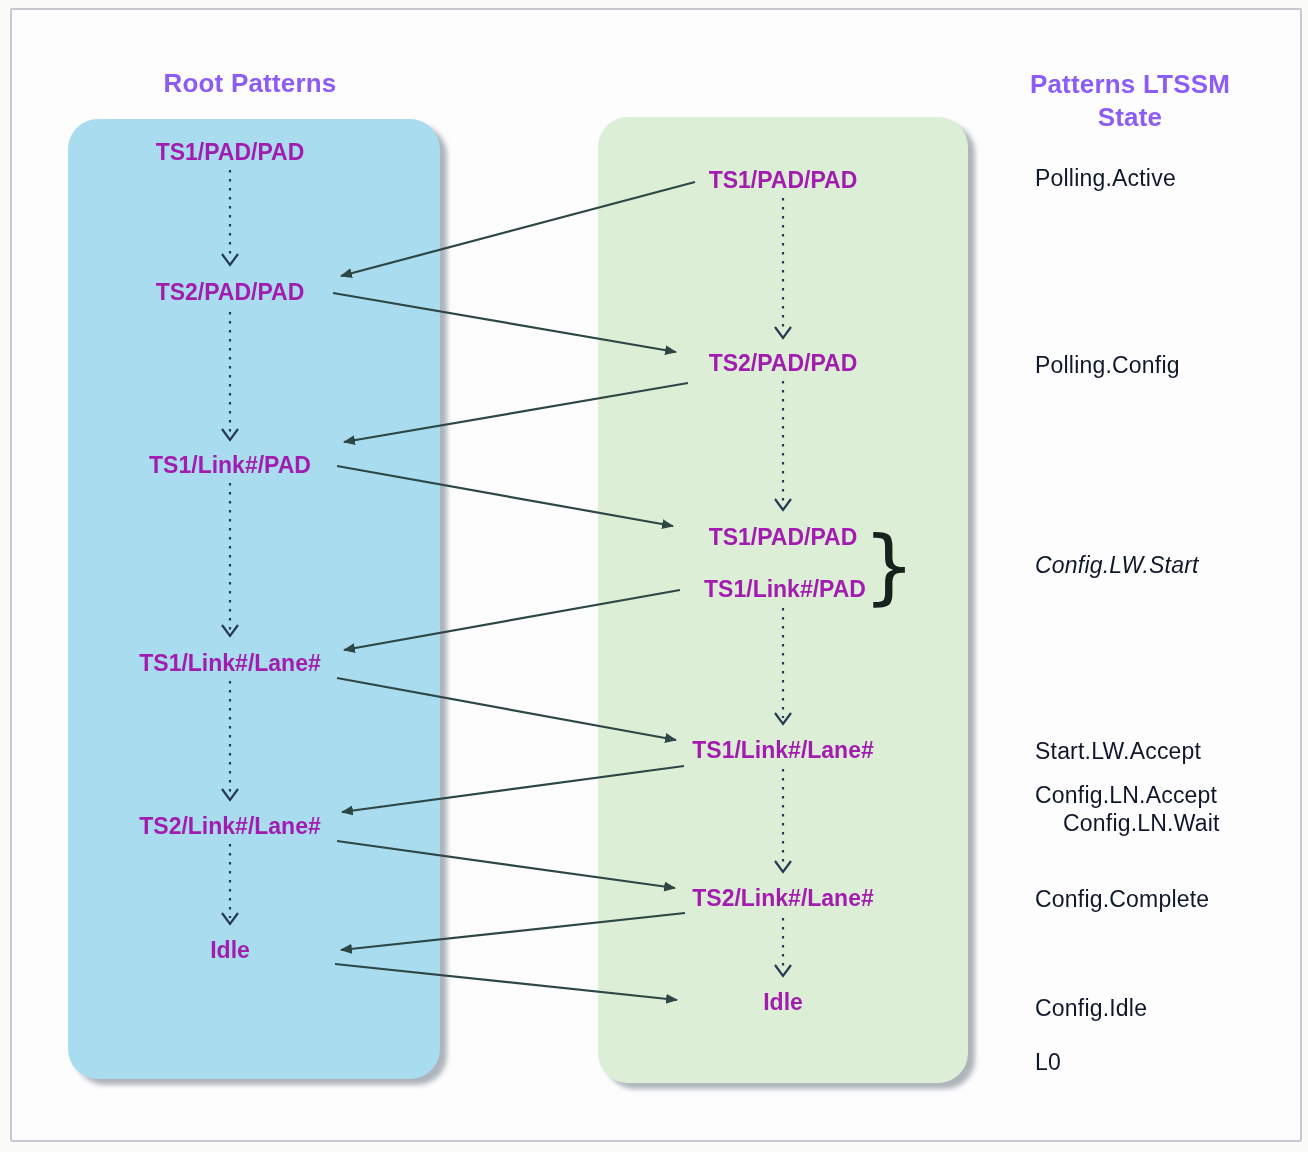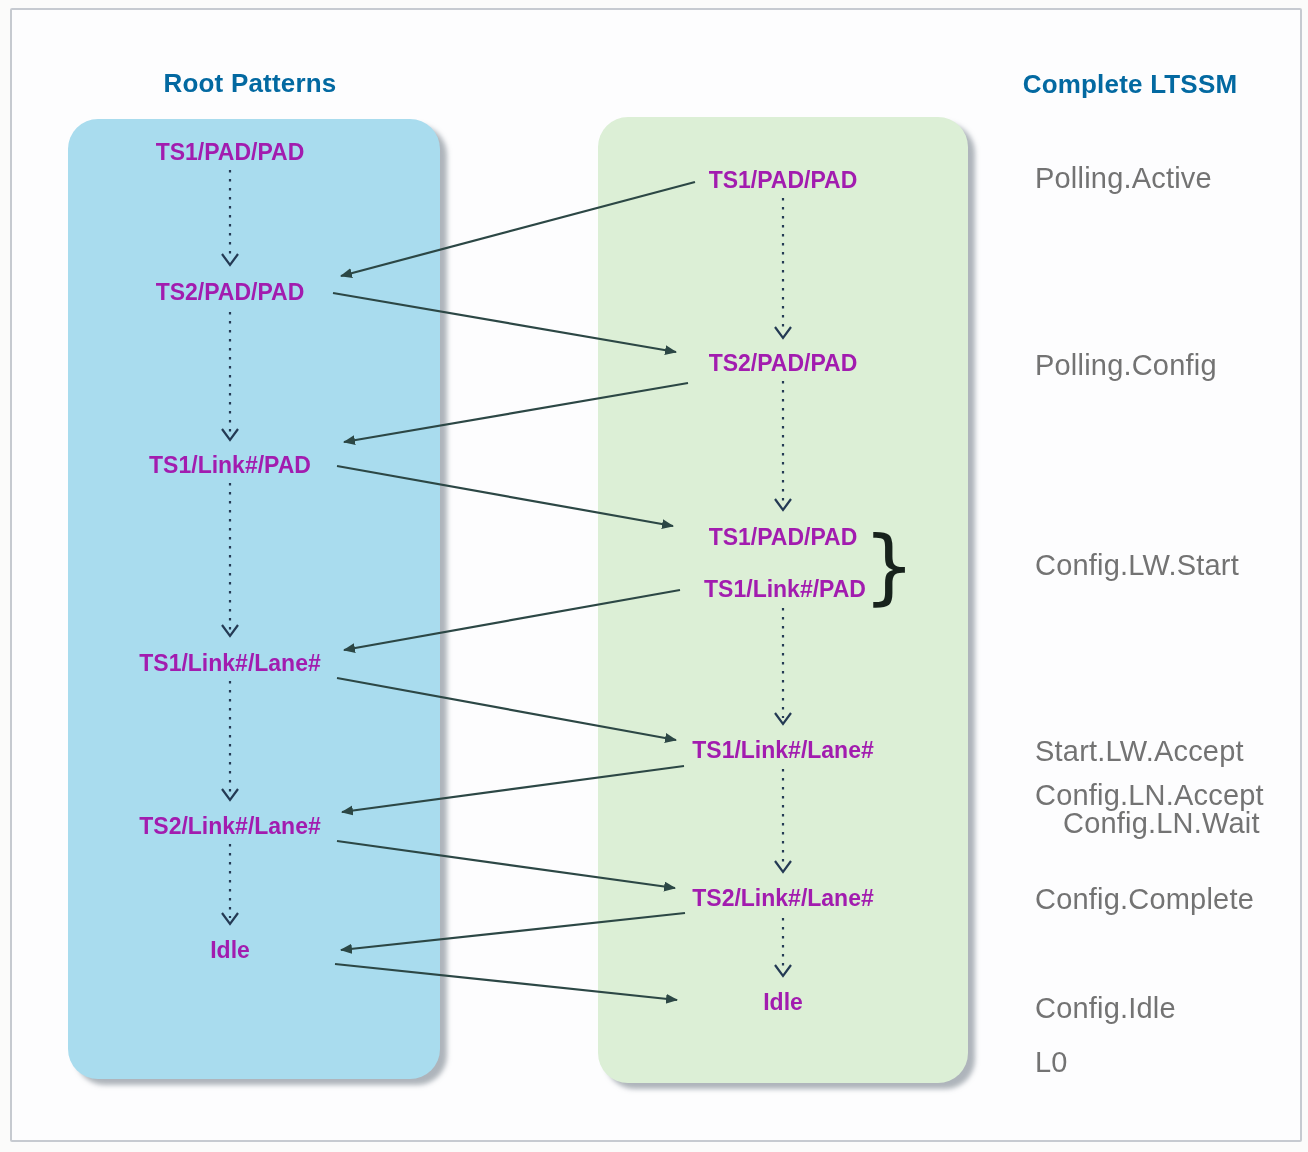--- a/index.html
+++ b/index.html
@@ -17,33 +17,33 @@
     left:68px;top:119px;width:372px;height:960px;
     background:#a9dcee;
     box-shadow:7px 6px 5px rgba(110,120,132,.55);
   }
   .ep-panel{
     left:598px;top:117px;width:370px;height:966px;
     background:#dcefd6;
     box-shadow:7px 6px 5px rgba(110,120,132,.55);
   }
   .col-title{
-    position:absolute;font-weight:bold;font-size:26px;color:#0369a1;
+    position:absolute;font-weight:bold;font-size:26px;color:#8b5cf6;
     text-align:center;letter-spacing:.2px;
   }
   .root-title{left:110px;top:68px;width:280px;}
   .ep-title{left:623px;top:68px;width:320px;}
   .ltssm-title{left:1008px;top:68px;width:244px;line-height:33px;}
   .node{
     position:absolute;transform:translate(-50%,-50%);
     white-space:nowrap;font-weight:bold;font-size:23px;color:#a21caf;
   }
   .state{
     position:absolute;transform:translate(0,-50%);
-    white-space:nowrap;font-weight:400;font-size:29px;color:#737373;
+    white-space:nowrap;font-weight:400;font-size:23px;color:#0f172a;
     letter-spacing:.2px;
   }
   .brace{
     position:absolute;transform:translate(-50%,-50%);
     font-size:82px;font-weight:400;color:#17221c;line-height:1;
     font-family:"DejaVu Sans",sans-serif;
   }
   svg.edges{position:absolute;left:0;top:0;pointer-events:none;}
 </style>
 </head>
@@ -51,21 +51,22 @@
 
 <div class="canvas">
 
   <div class="frame"></div>
 
   <div class="panel root-panel"></div>
   <div class="panel ep-panel"></div>
 
   <div class="col-title root-title">Root Patterns</div>
   <div class="col-title ltssm-title">
-    <div>Complete LTSSM</div>
+    <div>Patterns LTSSM</div>
+    <div>State</div>
   </div>
 
   <svg class="edges" id="edge-layer" width="1308" height="1152" viewBox="0 0 1308 1152">
     <defs>
       <marker id="tri" markerUnits="userSpaceOnUse" markerWidth="14" markerHeight="12" refX="11" refY="5" orient="auto">
         <path d="M0,0 L12,5 L0,10 Z" fill="#2c4745"></path>
       </marker>
     </defs>
     <g id="edge-group">
         <line x1="230" y1="170" x2="230" y2="259" stroke="#243a54" stroke-width="2.2" stroke-dasharray="2.5 6.5"></line>
@@ -110,21 +111,21 @@
       <div class="node" style="left: 230px; top: 950px;">Idle</div>
       <div class="node" style="left: 783px; top: 180px;">TS1/PAD/PAD</div>
       <div class="node" style="left: 783px; top: 363px;">TS2/PAD/PAD</div>
       <div class="node" style="left: 783px; top: 537px;">TS1/PAD/PAD</div>
       <div class="node" style="left: 785px; top: 589px;">TS1/Link#/PAD</div>
       <div class="node" style="left: 783px; top: 750px;">TS1/Link#/Lane#</div>
       <div class="node" style="left: 783px; top: 898px;">TS2/Link#/Lane#</div>
       <div class="node" style="left: 783px; top: 1002px;">Idle</div>
       <div class="state" style="left: 1035px; top: 178px;">Polling.Active</div>
       <div class="state" style="left: 1035px; top: 365px;">Polling.Config</div>
-      <div class="state" style="left: 1035px; top: 565px;">Config.LW.Start</div>
+      <div class="state" style="left: 1035px; top: 565px; font-style: italic;">Config.LW.Start</div>
       <div class="state" style="left: 1035px; top: 751px;">Start.LW.Accept</div>
       <div class="state" style="left: 1035px; top: 823px; margin-left: 28px;">Config.LN.Wait</div>
       <div class="state" style="left: 1035px; top: 795px;">Config.LN.Accept</div>
       <div class="state" style="left: 1035px; top: 899px;">Config.Complete</div>
       <div class="state" style="left: 1035px; top: 1000px; margin-top: 8px;">Config.Idle</div>
       <div class="state" style="left: 1035px; top: 1062px;">L0</div>
     </div>
 
   <div class="brace" id="brace" style="left: 889px; top: 566px;">}</div>
 

